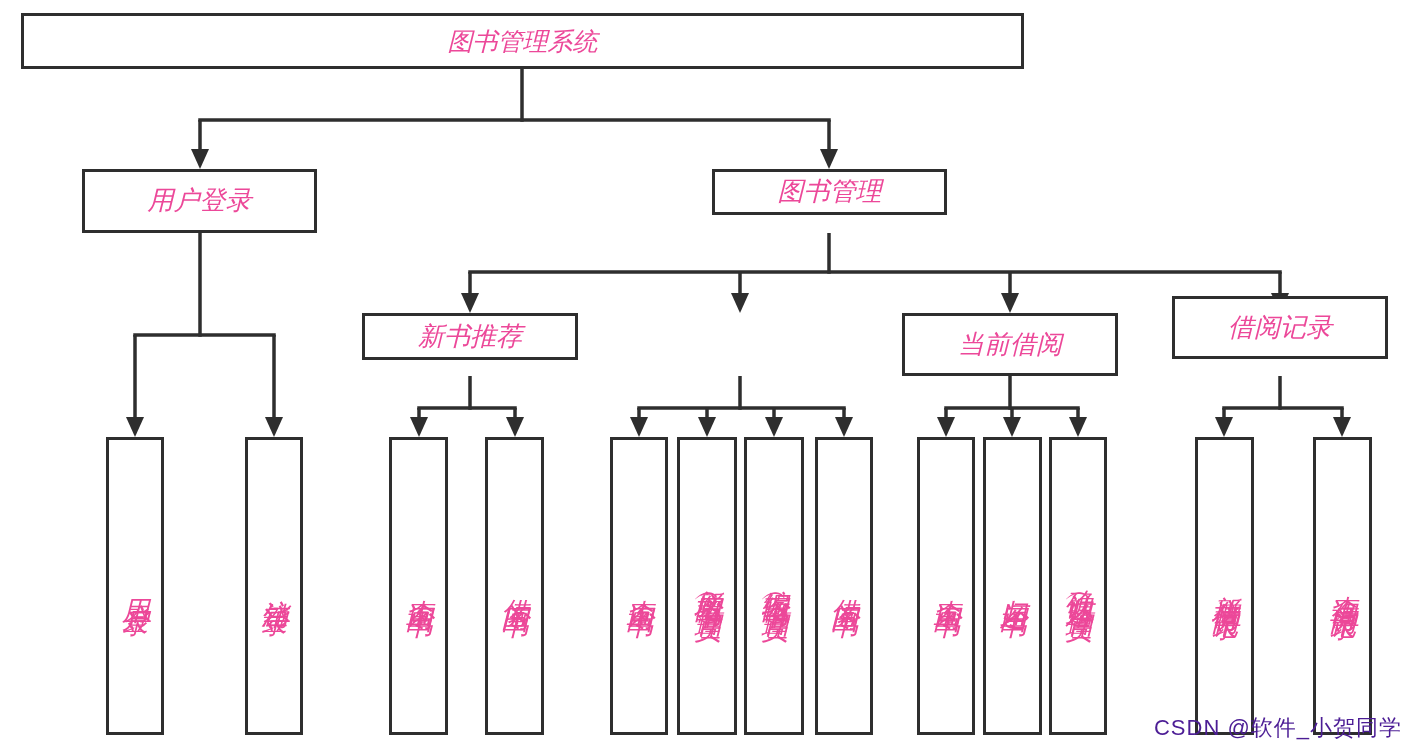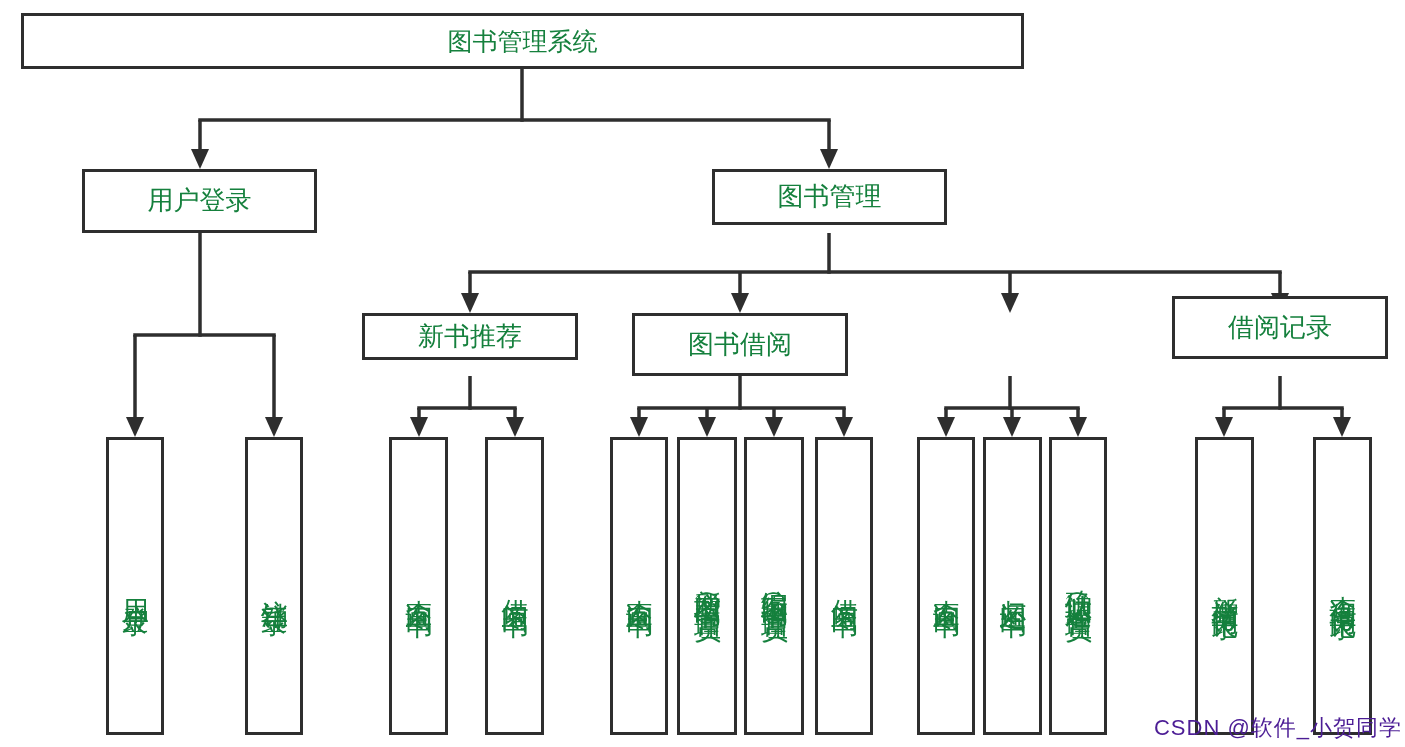--- a/index.html
+++ b/index.html
@@ -22,22 +22,23 @@
     position: absolute;
     box-sizing: border-box;
     background: #ffffff;
     border: 3px solid #2e2e2e;
     display: flex;
     align-items: center;
     justify-content: center;
     z-index: 1;
     font-size: 26px;
     line-height: 1.2;
-    color: #15803d;
+    color: #ec4899;
     white-space: nowrap;
+    font-style: italic;
   }
   .box.root  { font-size: 25px; }
   .box.vert span {
     writing-mode: vertical-lr;
     text-orientation: mixed;
     letter-spacing: 4px;
     line-height: 1;
     font-size: 27px;
   }
   .watermark {
@@ -119,29 +120,29 @@
     </g>
   </svg>
 
   <div class="box root" style="left:21px;top:13px;width:1003px;height:56px">
     <span>图书管理系统</span>
   </div>
 
   <div class="box" style="left:82px;top:169px;width:235px;height:64px">
     <span>用户登录</span>
   </div>
-  <div class="box" style="left:712px;top:169px;width:235px;height:56px">
+  <div class="box" style="left:712px;top:169px;width:235px;height:46px">
     <span>图书管理</span>
   </div>
 
   <div class="box" style="left:362px;top:313px;width:216px;height:47px">
     <span>新书推荐</span>
   </div>
-  <div class="box" style="left:632px;top:313px;width:216px;height:63px">
-    <span>图书借阅</span>
+  <div class="box" style="left:902px;top:313px;width:216px;height:63px">
+    <span>当前借阅</span>
   </div>
   <div class="box" style="left:1172px;top:296px;width:216px;height:63px">
     <span>借阅记录</span>
   </div>
 
   <div class="box vert" style="left:106px;top:437px;width:58px;height:298px">
     <span>用户登录</span>
   </div>
   <div class="box vert" style="left:245px;top:437px;width:58px;height:298px">
     <span>注销登录</span>

